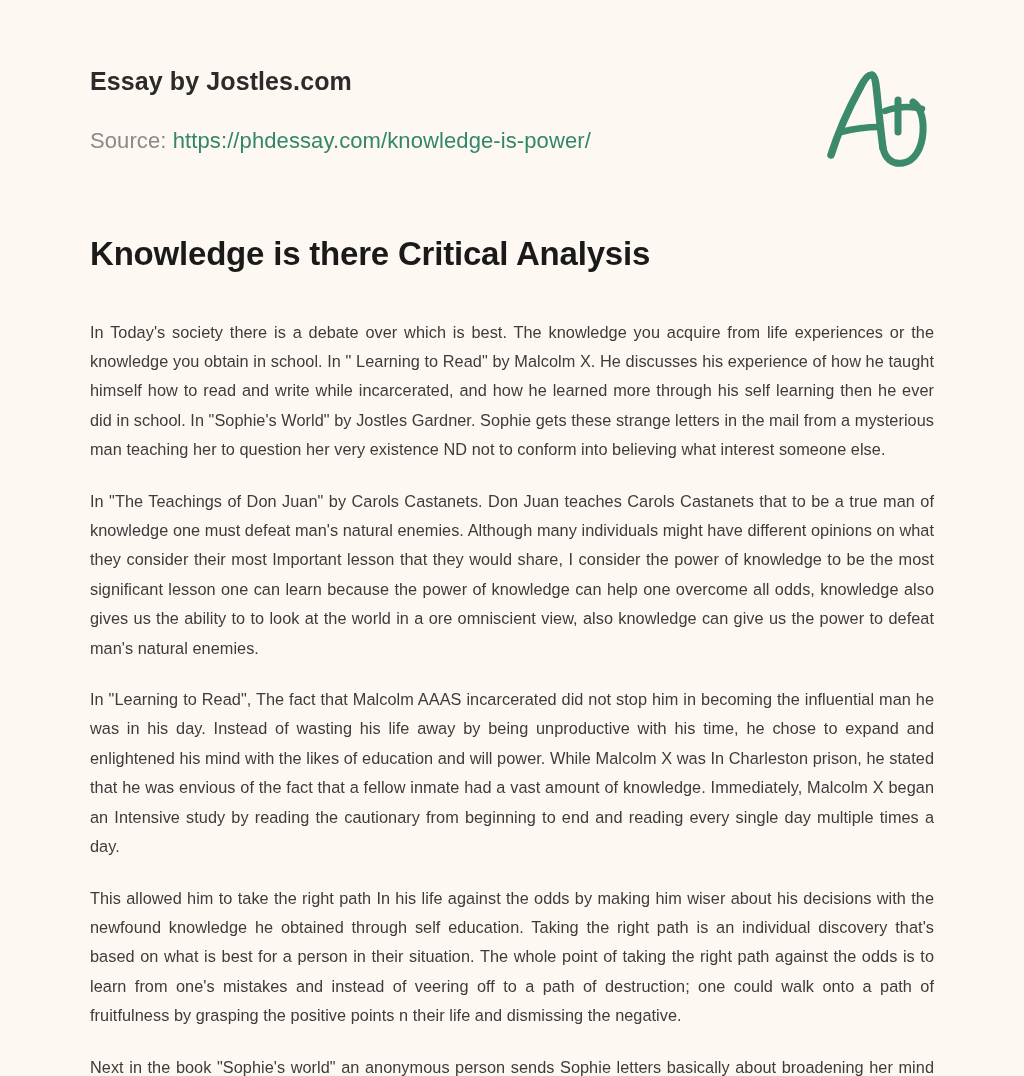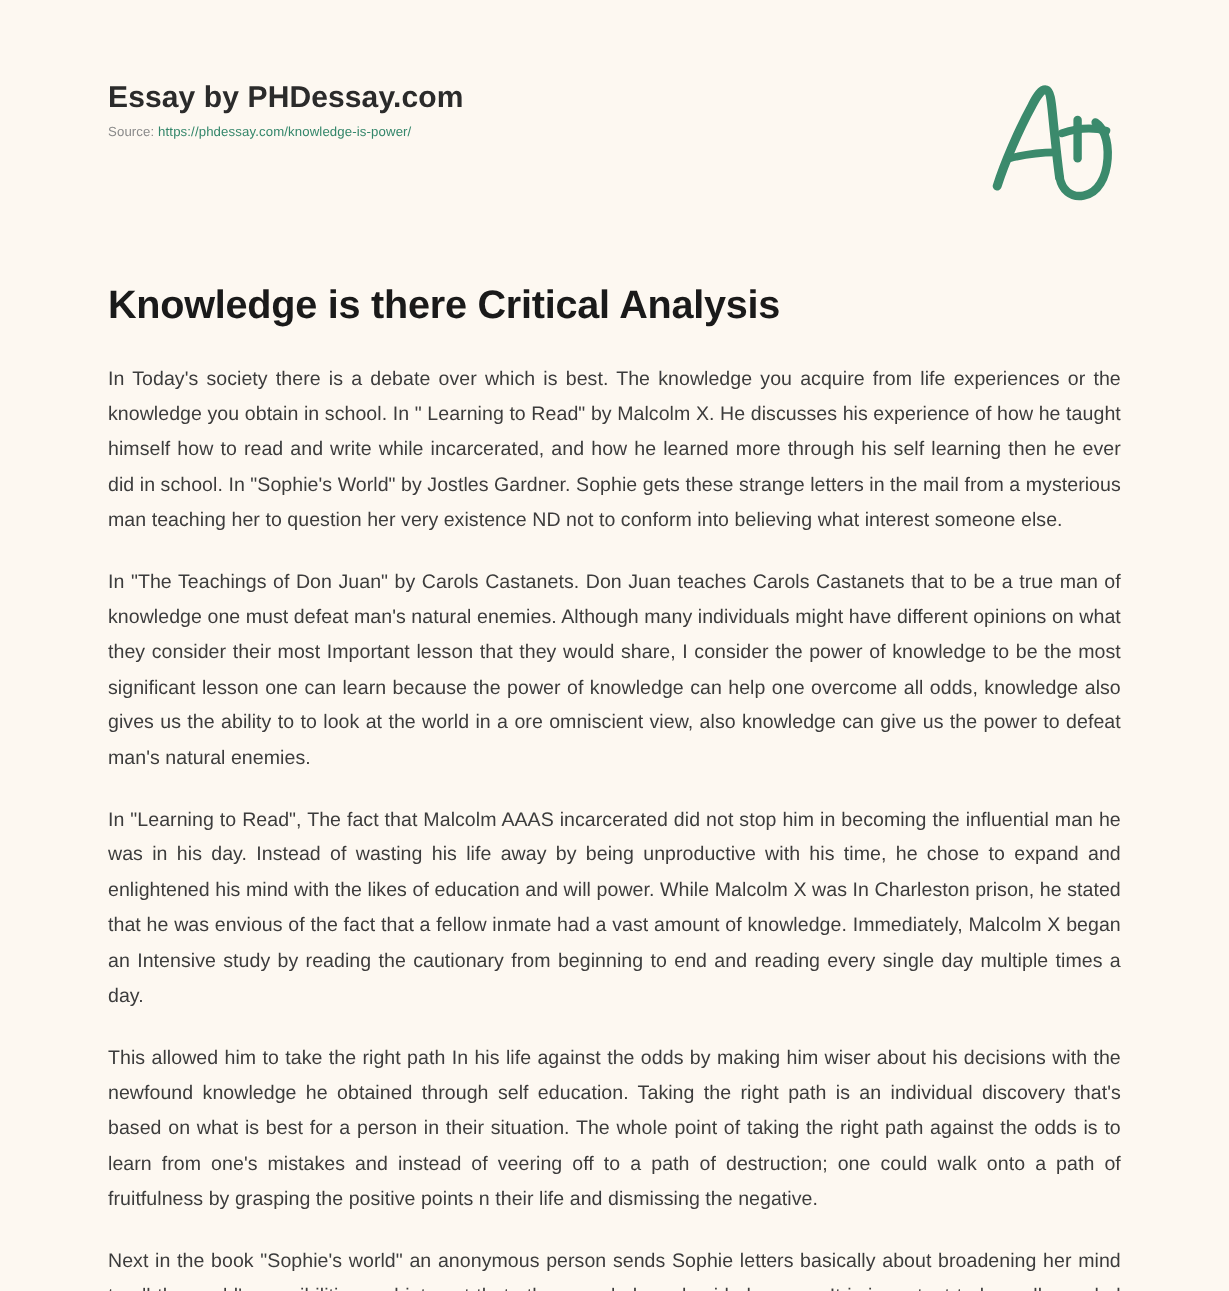--- a/index.html
+++ b/index.html
@@ -33,22 +33,22 @@
   .brand-title {
     font-size: 25px;
     font-weight: bold;
     color: #2b2b2b;
     letter-spacing: 0.1px;
     line-height: 1.1;
     margin: 0;
   }
 
   .source-line {
-    margin-top: 8px;
-    font-size: 11px;
+    margin-top: 32px;
+    font-size: 22px;
     color: #8a8a8a;
     letter-spacing: 0.1px;
     white-space: nowrap;
   }
 
   .source-label {
     color: #8a8a8a;
   }
 
   .source-url {
@@ -80,41 +80,41 @@
     letter-spacing: -0.2px;
     line-height: 1.2;
   }
 
   
   .essay-body {
     padding-top: 28px;
   }
 
   .essay-body p {
-    margin: 0 0 22px 0;
+    margin: 16px 0 22px 0;
     font-size: 16.3px;
     line-height: 29.4px;
     color: #3c3c3c;
     text-align: justify;
     letter-spacing: 0.05px;
     -webkit-hyphens: none;
     hyphens: none;
   }
 
   .essay-body p:last-child {
     margin-bottom: 0;
   }
 </style>
 </head>
 <body>
 
 <div class="page">
 
   <div class="doc-header">
-    <h1 class="brand-title">Essay by PHDessay.com</h1>
+    <h1 class="brand-title">Essay by Jostles.com</h1>
     <div class="source-line">
       <span class="source-label">Source:</span>
       <a class="source-url" href="#">https://phdessay.com/knowledge-is-power/</a>
     </div>
   </div>
 
   <div class="logo">
     <svg viewBox="0 0 120 110" xmlns="http://www.w3.org/2000/svg" fill="none" stroke="#3b8a6c" stroke-linecap="round" stroke-linejoin="round">
 
       <path d="M12 93 C 18 74, 30 46, 41 26 C 45 18, 49 12, 53 13 C 56 14, 57 22, 58 32 C 60 52, 62 72, 64 86" stroke-width="7.5"></path>

